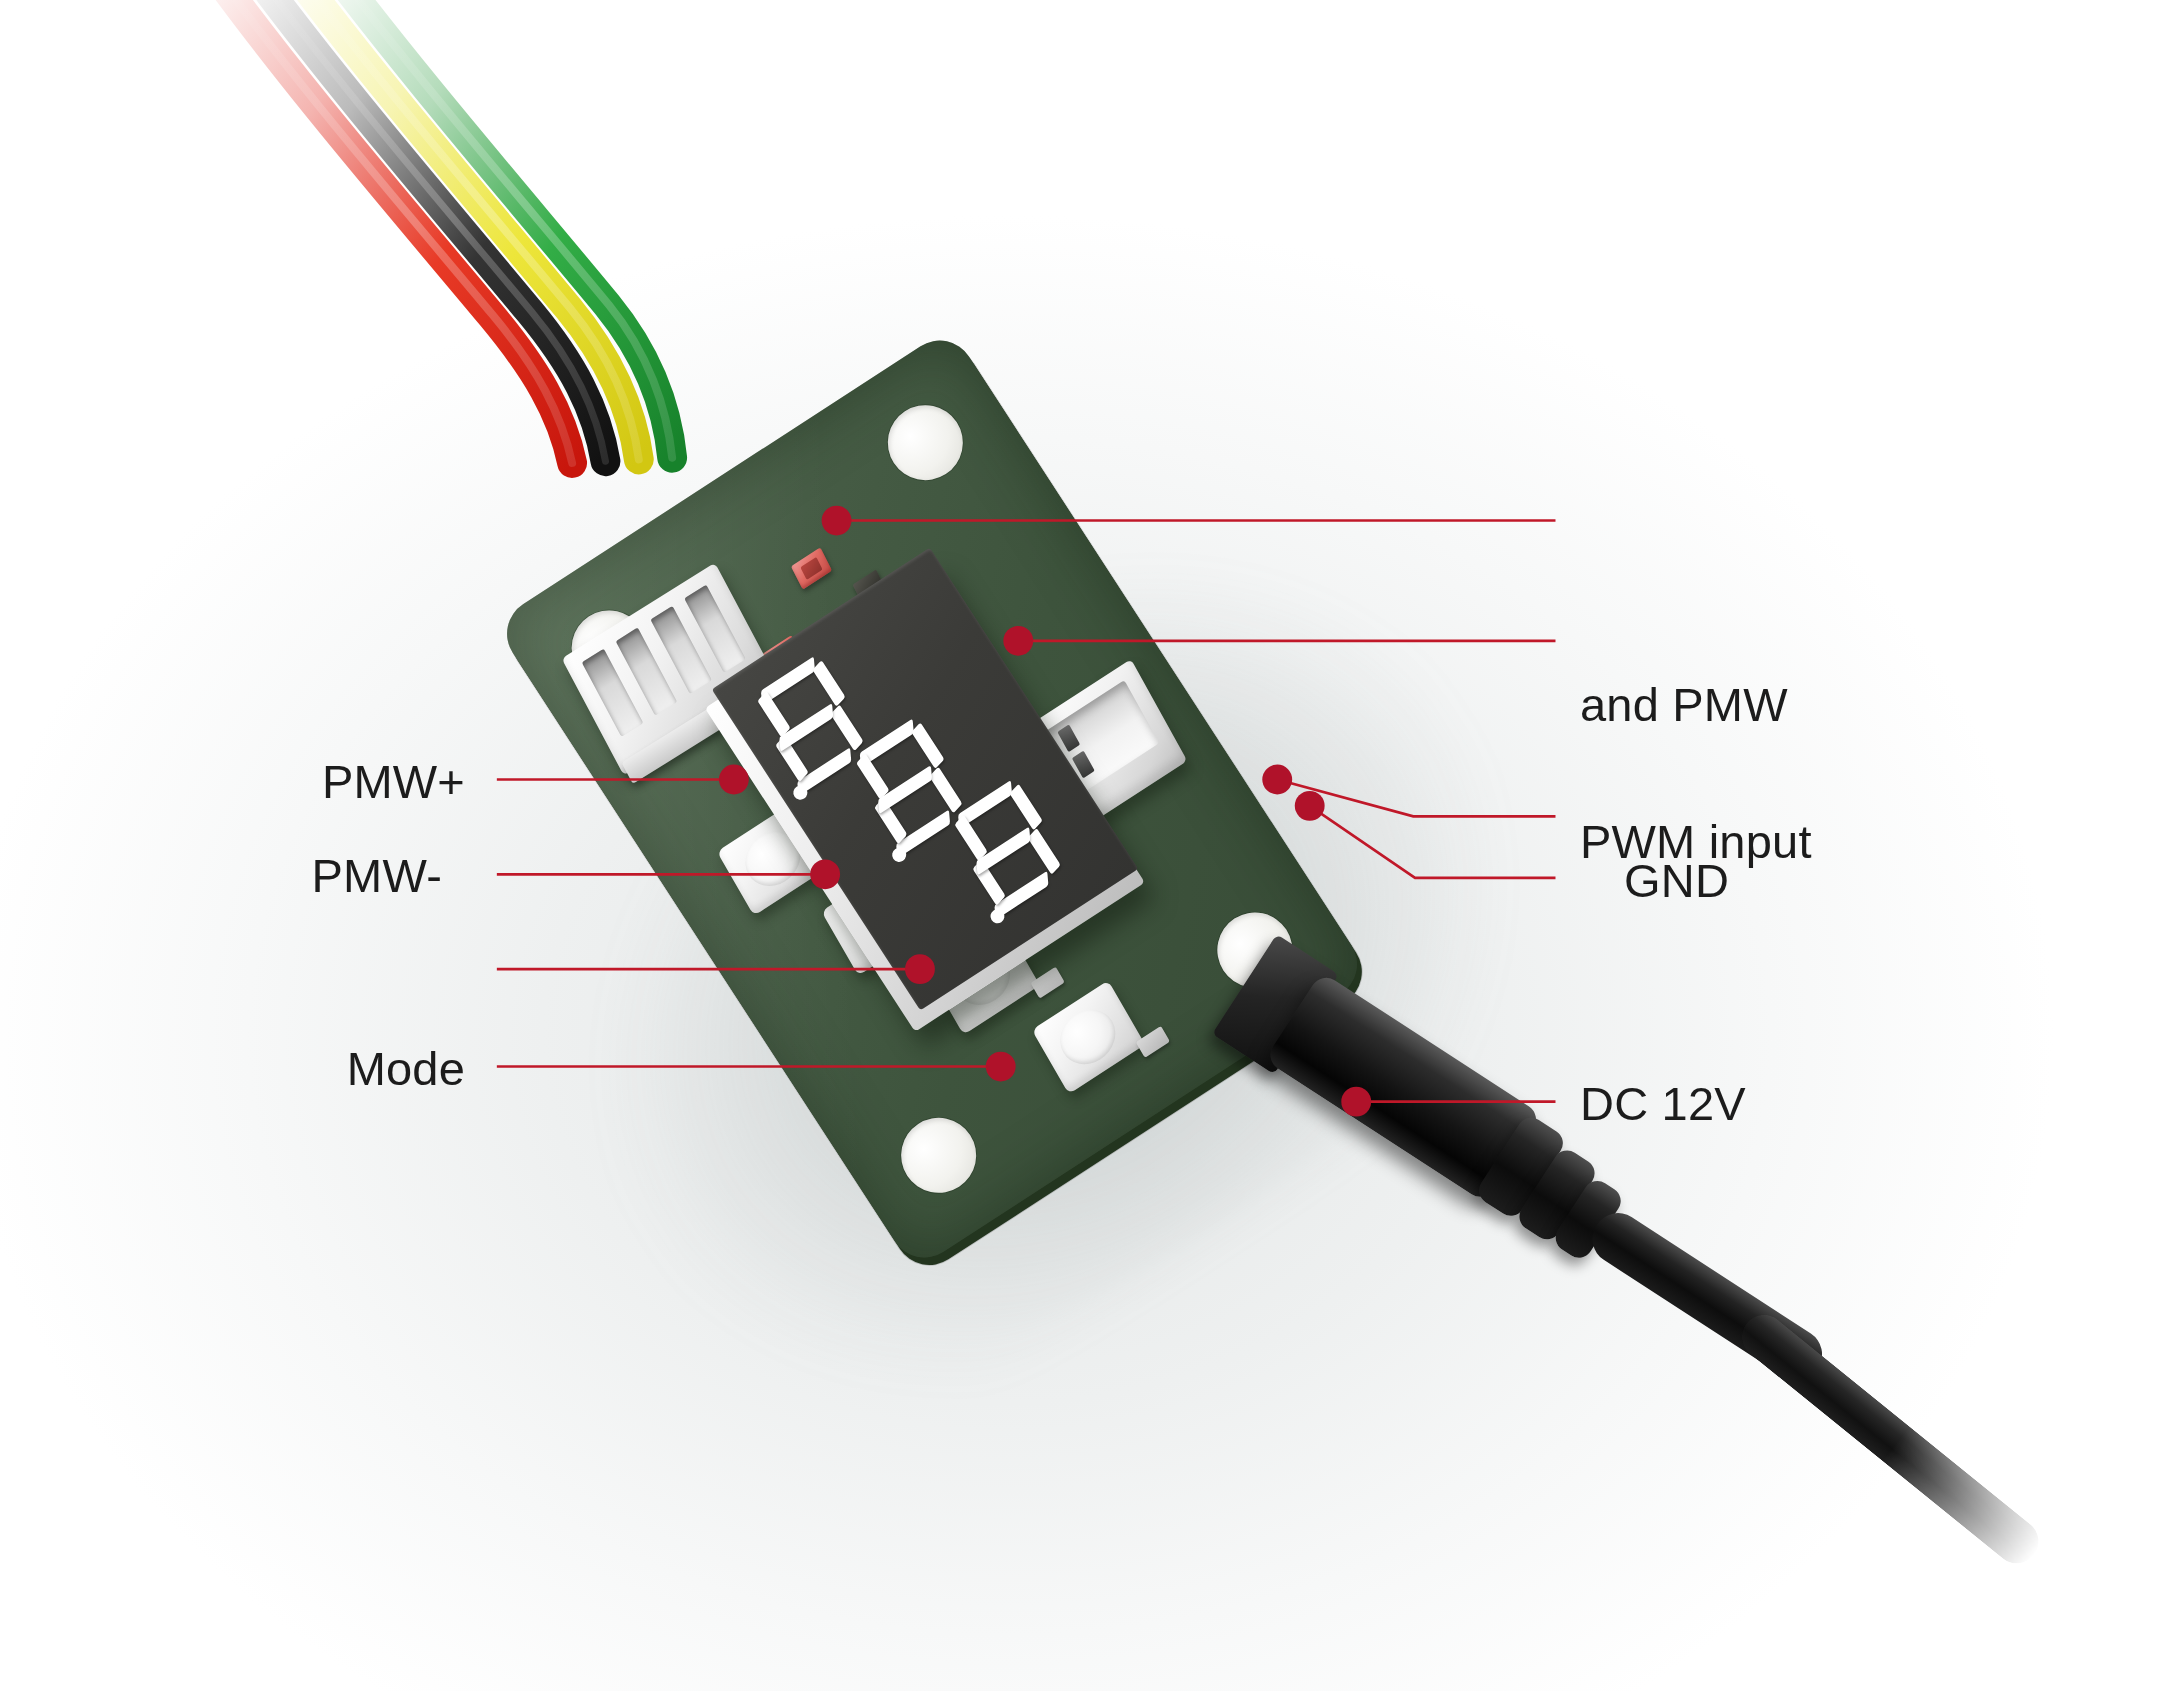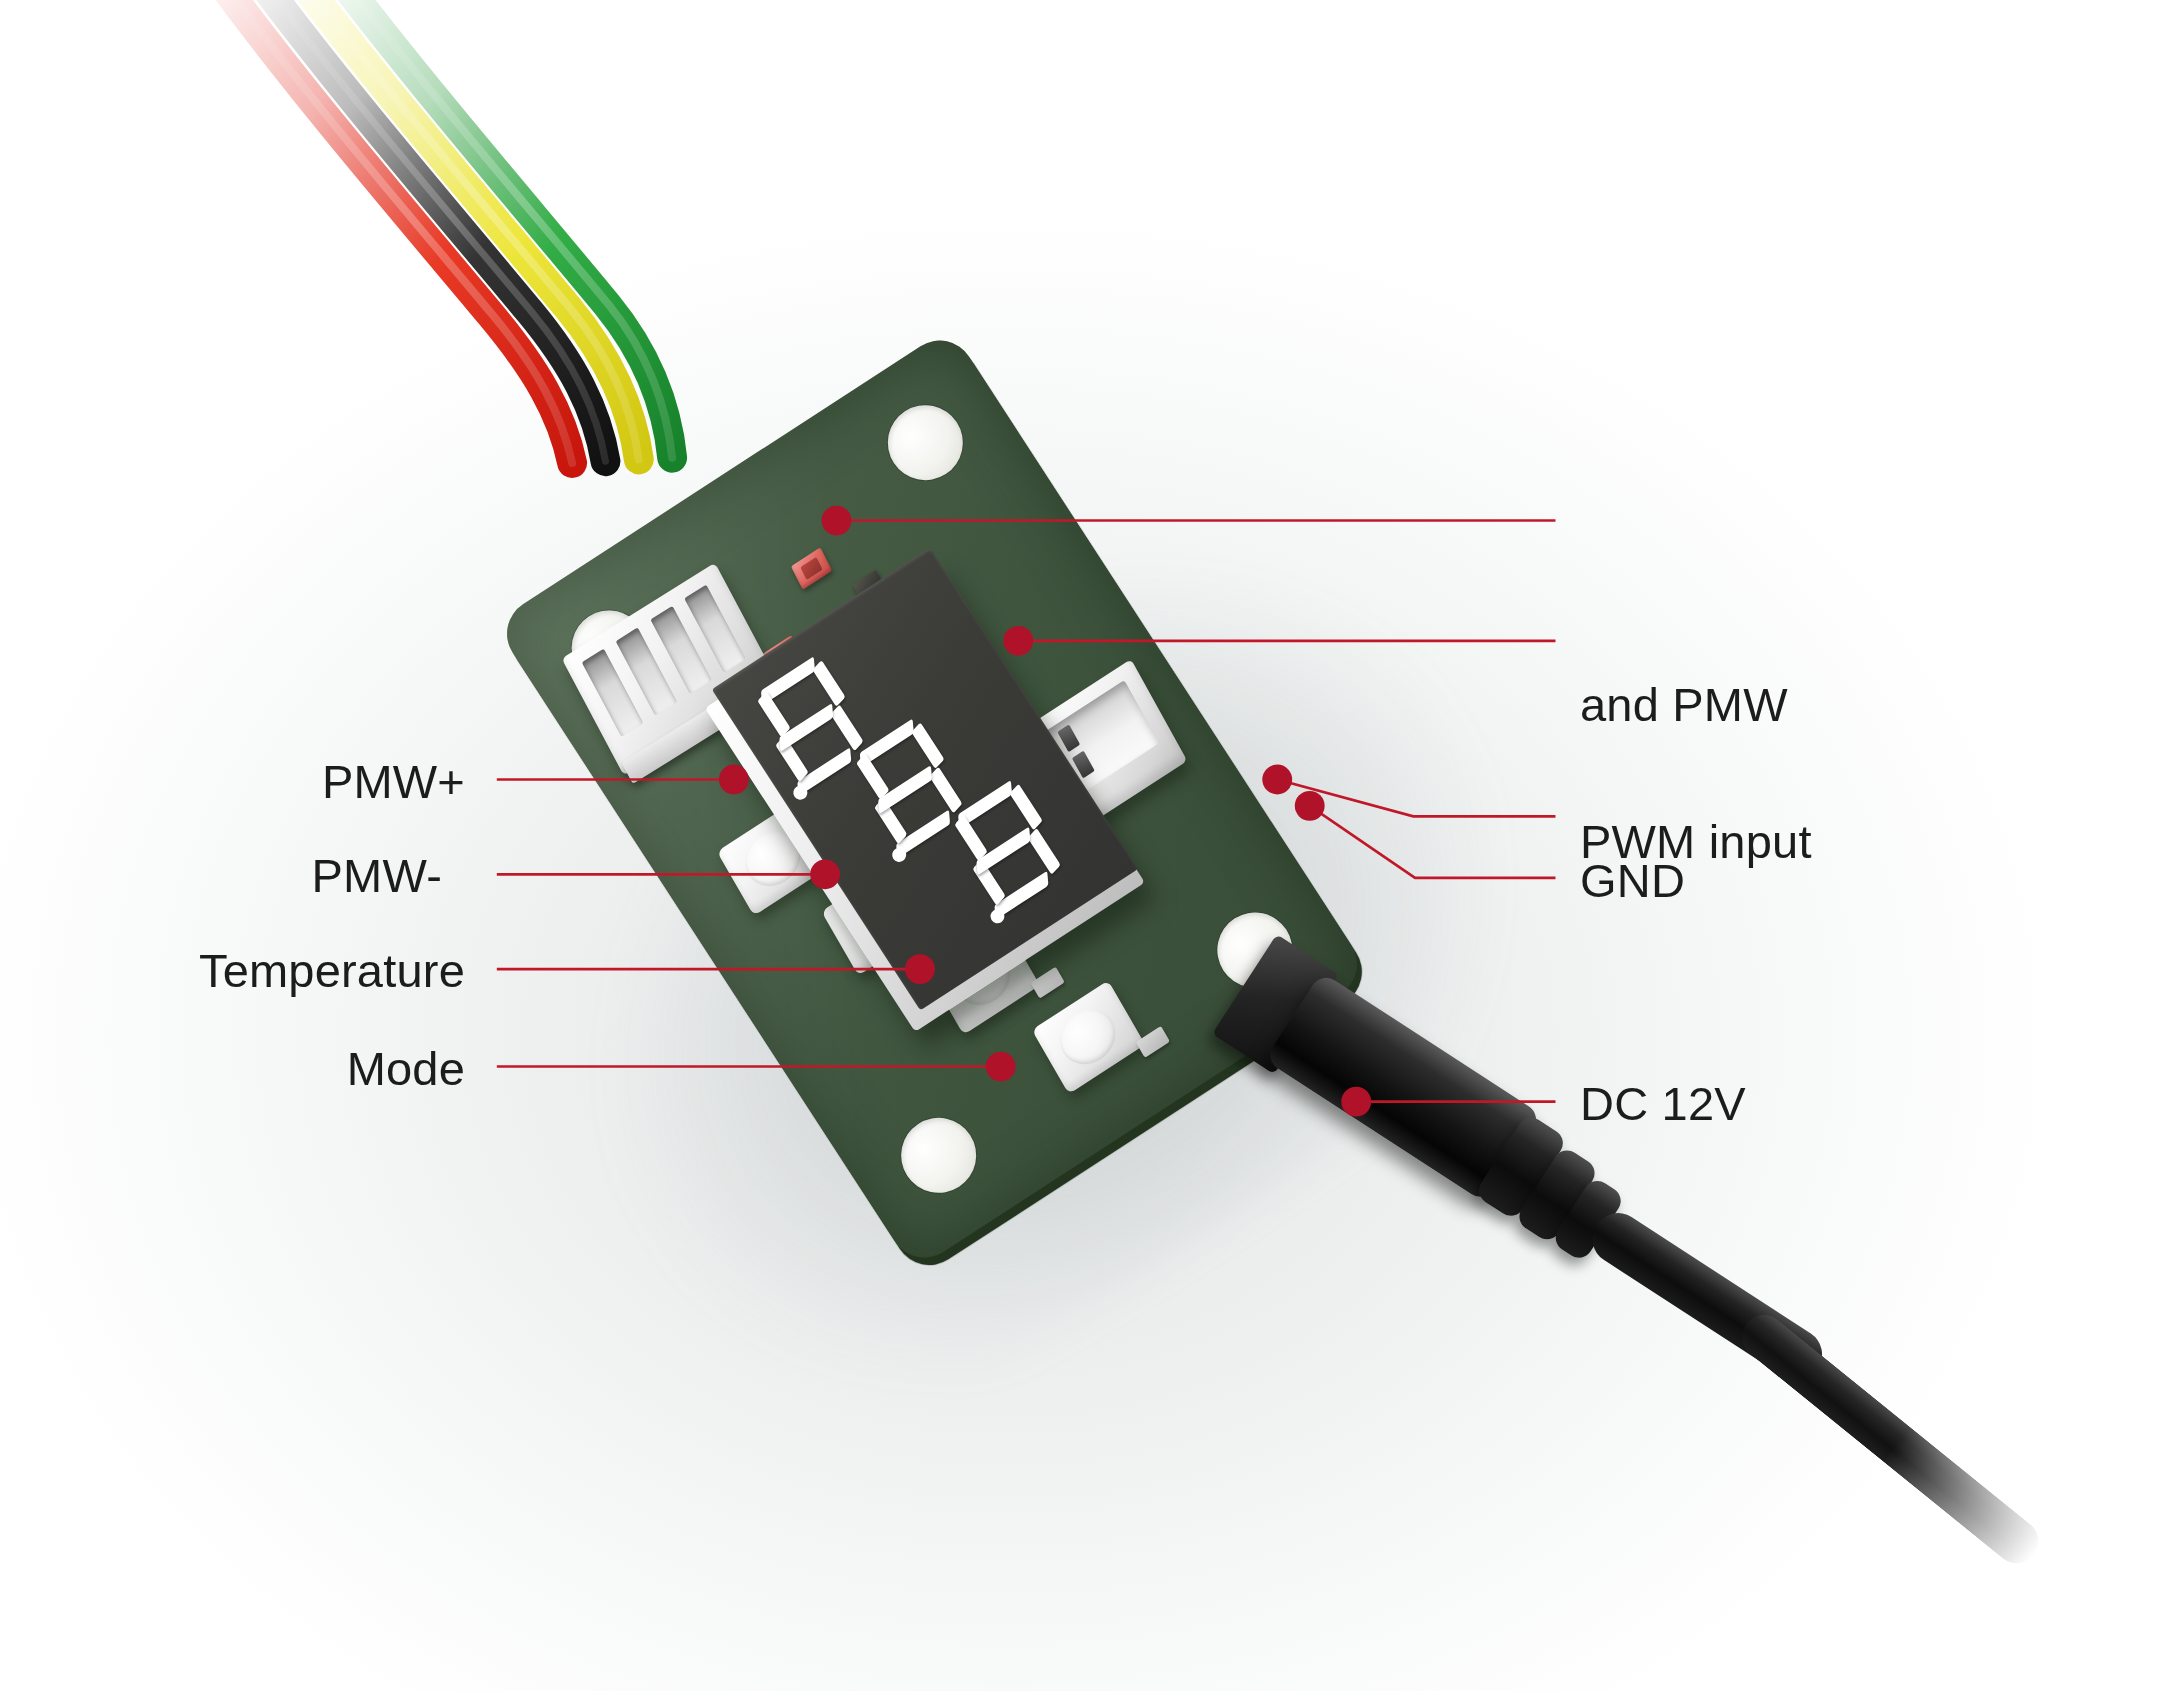--- a/index.html
+++ b/index.html
@@ -412,22 +412,21 @@
       <circle cx="953" cy="593" r="17"></circle>
       <circle cx="1160" cy="730" r="17"></circle>
       <circle cx="1455" cy="888" r="17"></circle>
       <circle cx="1492" cy="918" r="17"></circle>
       <circle cx="1545" cy="1255" r="17"></circle>
     </g>
   </svg>
 
   <div class="label left" style="left:465px;top:751px;">PMW+</div>
   <div class="label left" style="left:442px;top:845px;">PMW-</div>
-  <div class="label left" style="left:465px;top:940px;">Temperature</div>
   <div class="label left" style="left:465px;top:1038px;">Mode</div>
 
   <div class="label right" style="left:1580px;top:674px;">and PMW</div>
   <div class="label right" style="left:1580px;top:788px;margin-top:23px;">PWM input</div>
-  <div class="label right" style="left:1580px;top:850px;">GND</div>
+  <div class="label right" style="left:1624px;top:850px;">GND</div>
   <div class="label right" style="left:1580px;top:1073px;">DC 12V</div>
 
 </div>
 
 
 </body></html>

